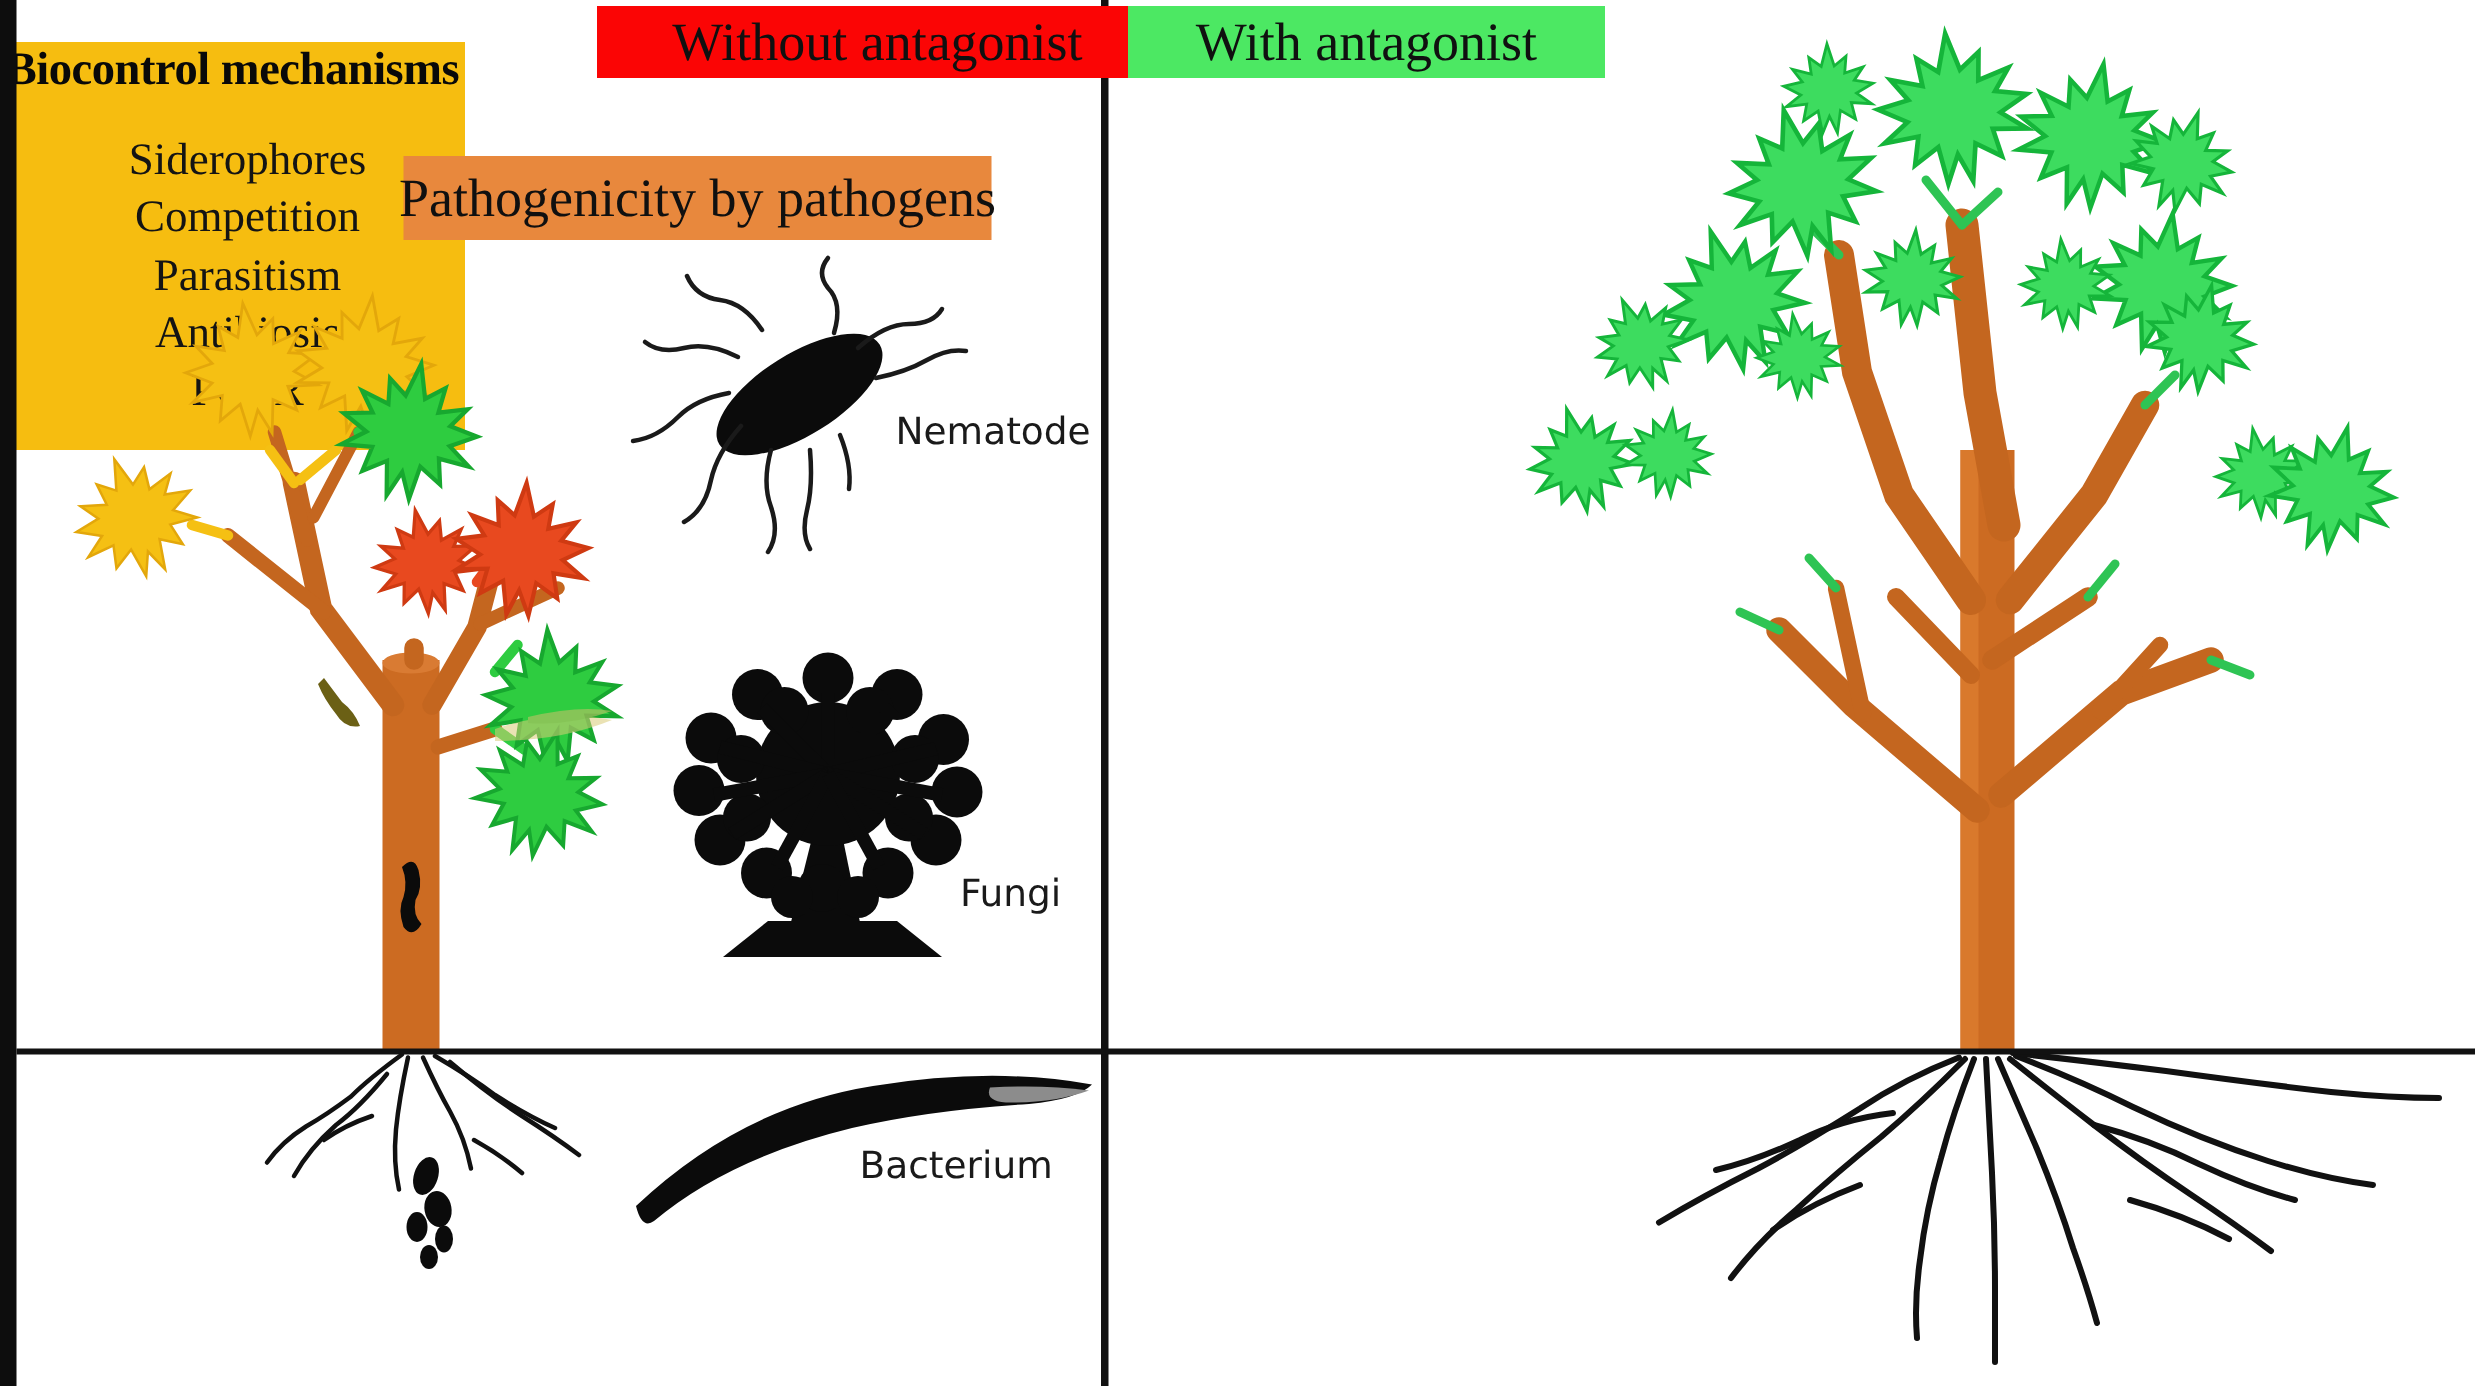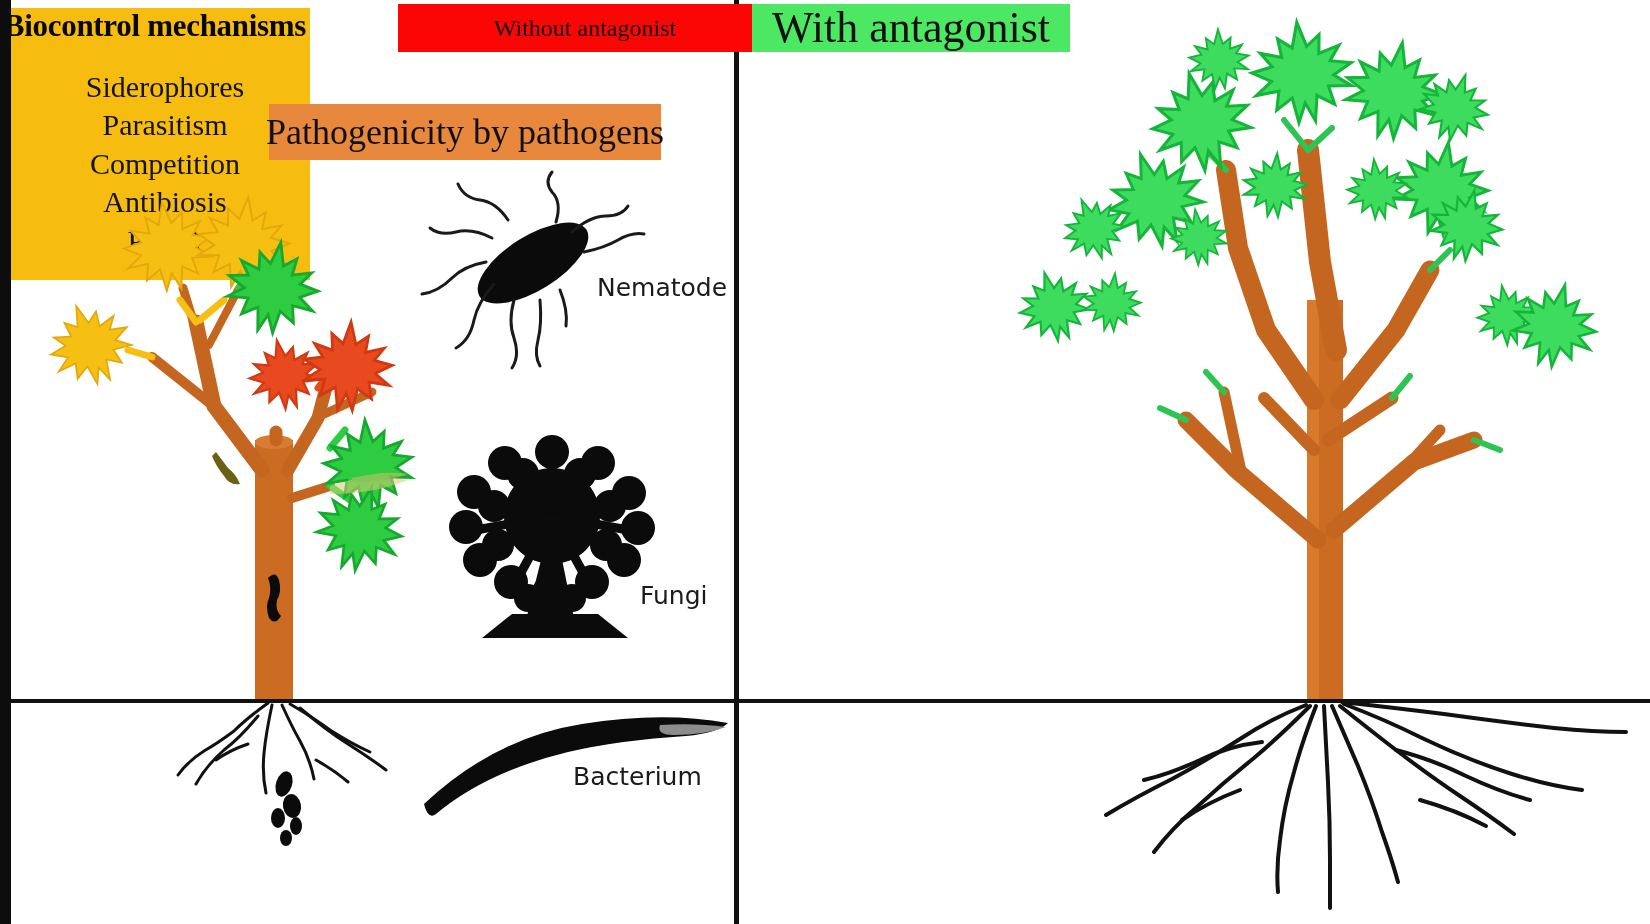--- a/index.html
+++ b/index.html
@@ -26,41 +26,41 @@
   .label-box{
     position:absolute;
     display:flex;align-items:center;justify-content:center;
     color:#101010;
     white-space:nowrap;
     line-height:1;
   }
   #without-box{
     left:398px;top:4px;width:374px;height:48px;
     background:#fb0505;
-    font-size:24px;
+    font-size:36px;
   }
   #with-box{
     left:752px;top:4px;width:318px;height:48px;
     background:#4ce863;
-    font-size:44px;
+    font-size:36px;
   }
   #pathogenicity-box{
     left:269px;top:104px;width:392px;height:56px;
     background:#e8883d;
     font-size:36px;
   }
   #biocontrol-box{
     left:790px;top:395px;width:310px;height:272px;
     background:#f6bd10;
     display:block;
     text-align:center;
   }
   #biocontrol-box .bc-title{
     font-weight:bold;font-size:31px;color:#090909;
-    margin-top:8px;letter-spacing:-0.3px;
+    margin-top:28px;letter-spacing:-0.3px;
   }
   #biocontrol-box .bc-list{
     margin-top:24px;
     margin-left:20px;
   }
   #biocontrol-box .bc-item{
     font-size:30px;color:#141414;line-height:1.28;
   }
   .pathogen-label{
     position:absolute;
@@ -306,22 +306,22 @@
   <div class="label-box" id="without-box">Without antagonist</div>
 
   <div class="label-box" id="with-box">With antagonist</div>
 
   <div class="label-box" id="pathogenicity-box">Pathogenicity by pathogens</div>
 
   <div id="biocontrol-box">
     <div class="bc-title">Biocontrol mechanisms</div>
     <div class="bc-list">
       <div class="bc-item">Siderophores</div>
+      <div class="bc-item">Competition</div>
       <div class="bc-item">Parasitism</div>
-      <div class="bc-item">Competition</div>
       <div class="bc-item">Antibiosis</div>
       <div class="bc-item">PGPR</div>
     </div>
   </div>
 
   <div class="pathogen-label" id="bacterium-label">Nematode</div>
 
   <div class="pathogen-label" id="fungi-label">Fungi</div>
 
   <div class="pathogen-label" id="nematode-label">Bacterium</div>

